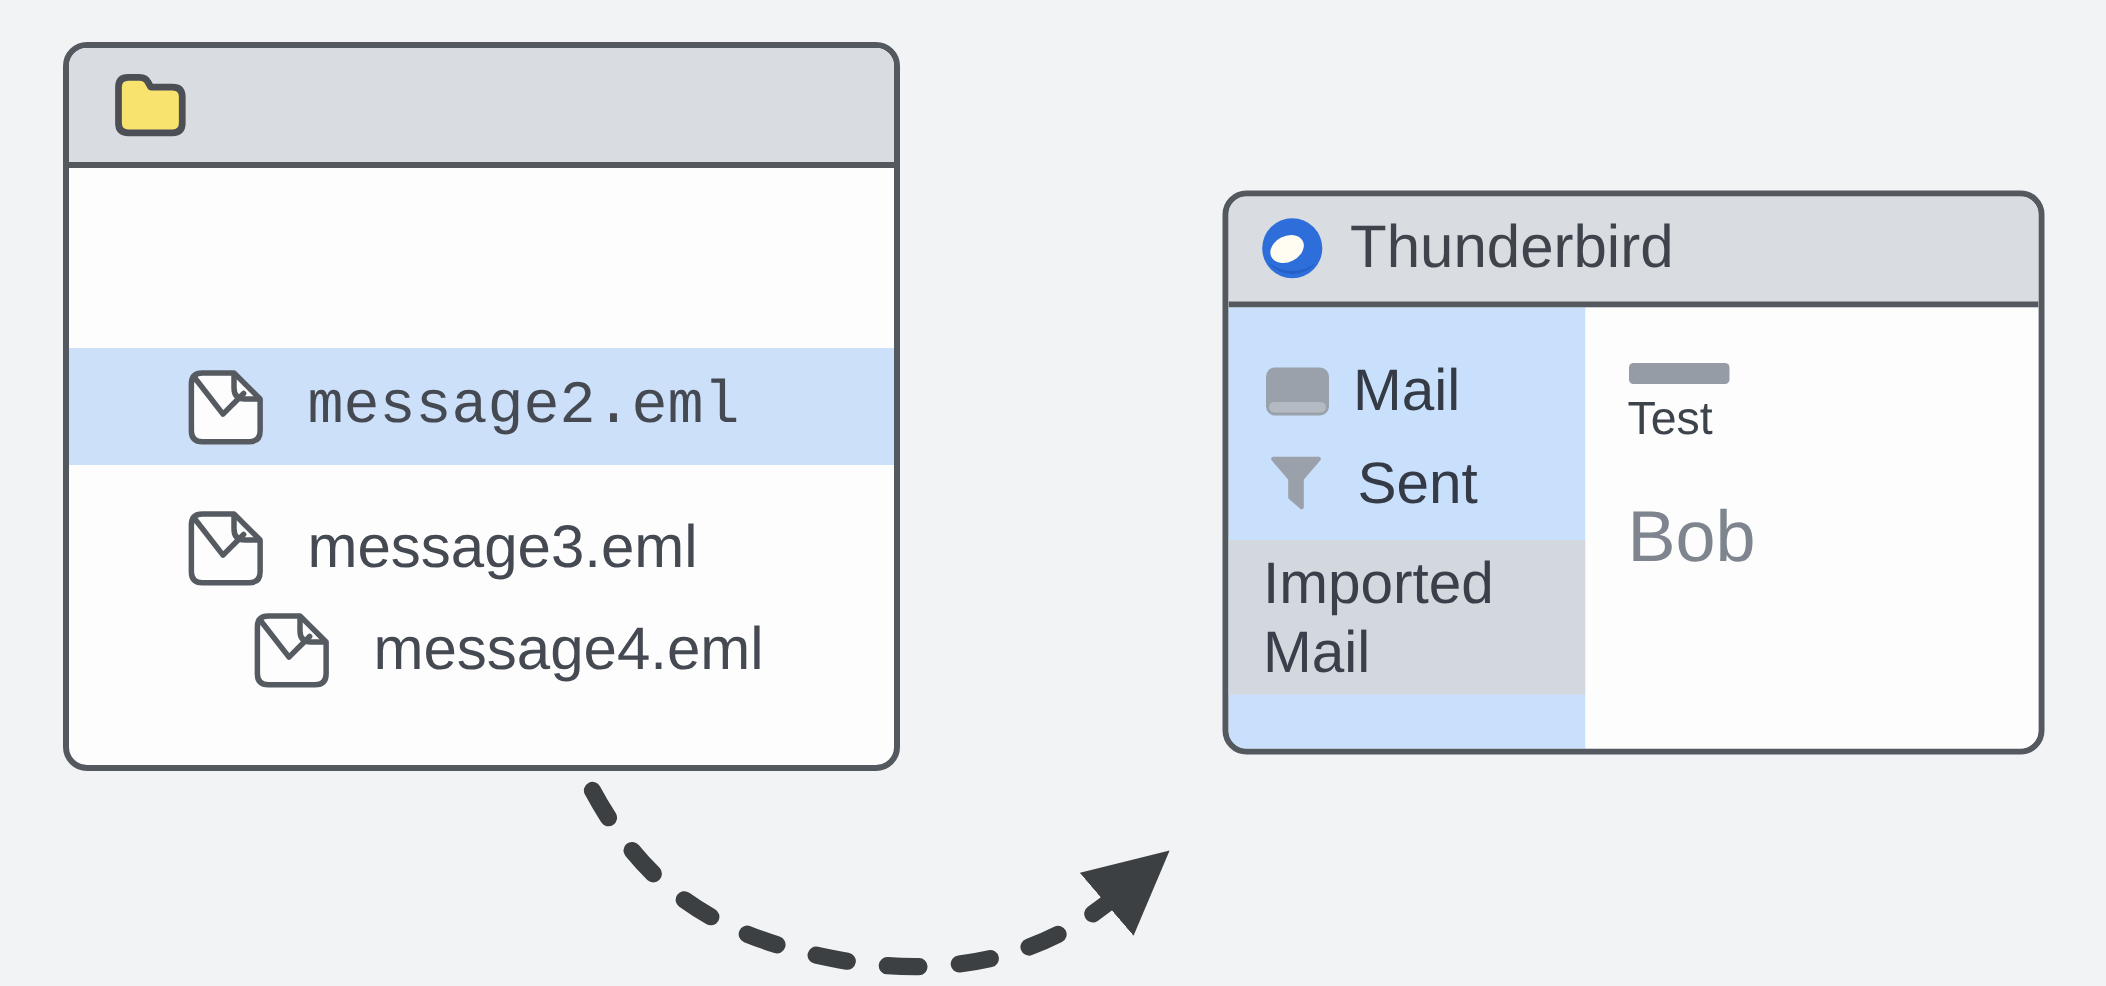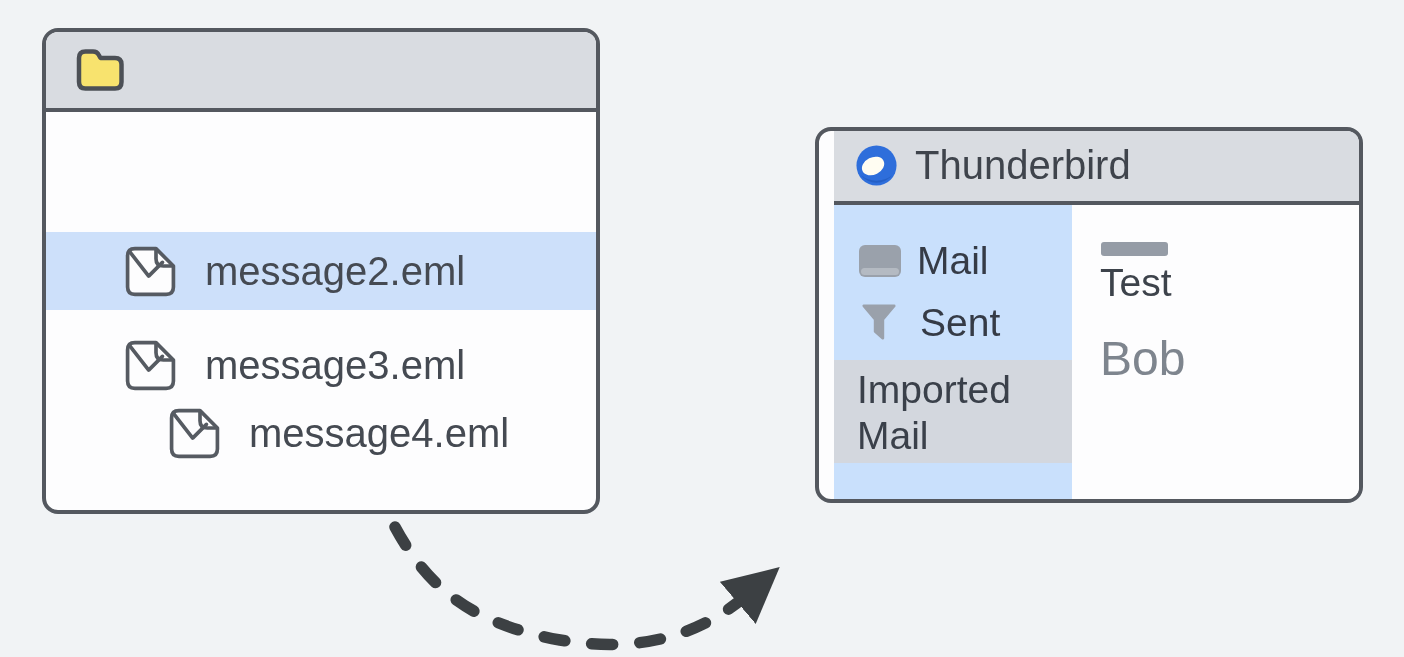--- a/index.html
+++ b/index.html
@@ -14,44 +14,44 @@
   .canvas{position:relative;width:1404px;height:657px;background:var(--background);}
 
   .window{position:absolute;background:var(--content-white);border:4.5px solid var(--window-border);border-radius:16px;overflow:hidden;}
   .titlebar{background:var(--titlebar);border-bottom:4.5px solid var(--window-border);display:flex;align-items:center;}
 
   
   .file-window{left:42px;top:28px;width:558px;height:486px;}
   .file-window .titlebar{height:80px;padding-left:26px;}
   .file-list{position:relative;width:100%;height:397px;}
   .file-row{position:absolute;left:0;width:100%;height:78px;display:flex;align-items:center;padding-left:76px;}
-  .file-row.selected{background:var(--selection-blue);}
+  .file-row.selected{background:var(--selection-blue);font-family:Liberation Mono, monospace;}
   .file-row .doc-icon{width:57px;height:55px;flex:0 0 auto;}
   .file-row .file-label{margin-left:26px;font-size:40px;color:var(--text-dark);}
   .row-0{top:40px;} .row-1{top:120px;} .row-2{top:214px;} .row-3{top:282px;margin-left:44px;}
 
   
   .arrow-svg{position:absolute;left:375px;top:495px;width:430px;height:165px;}
 
   
-  .tb-window{left:815px;top:127px;width:548px;height:376px;padding-left:15px;}
+  .tb-window{left:815px;top:127px;width:548px;height:376px;}
   .tb-window .titlebar{height:73.5px;padding-left:21px;}
   .tb-title{margin-left:17px;font-size:40px;color:#3f444c;}
   .tb-body{display:flex;height:413px;}
   .tb-sidebar{position:relative;width:238px;flex:0 0 auto;background:var(--sidebar-blue);}
   .tb-folder-row{position:absolute;left:0;width:100%;display:flex;align-items:center;}
   .tb-row-inbox{top:33px;height:46px;padding-left:24px;}
   .tb-row-sent{top:95px;height:46px;padding-left:27px;}
   .tb-folder-row .folder-glyph{width:44px;flex:0 0 auto;display:flex;align-items:center;}
   .tb-folder-row .tb-folder-label{margin-left:15px;font-size:39px;color:#353b46;}
   .tb-row-imported{top:155px;height:103px;background:var(--selected-gray);padding-left:23px;align-items:flex-start;padding-top:7px;}
   .tb-row-imported .tb-folder-label{margin-left:0;line-height:46px;font-size:39px;color:#3a404a;width:200px;}
   .tb-main{position:relative;flex:1;background:var(--content-white);}
   .msg-bar{position:absolute;left:29px;top:37px;width:67px;height:14px;border-radius:3px;background:#959ca6;}
-  .msg-subject{position:absolute;left:28px;top:56px;font-size:39px;color:#3d434b;}
+  .msg-subject{position:absolute;left:28px;top:56px;font-size:31px;color:#3d434b;}
   .msg-sender{position:absolute;left:28px;top:126px;font-size:48px;color:var(--text-gray);}
 </style>
 </head>
 <body>
 
 <div class="canvas">
 
   <div class="window file-window">
     <div class="titlebar">
       <svg width="56" height="46" viewBox="0 0 56 46">

